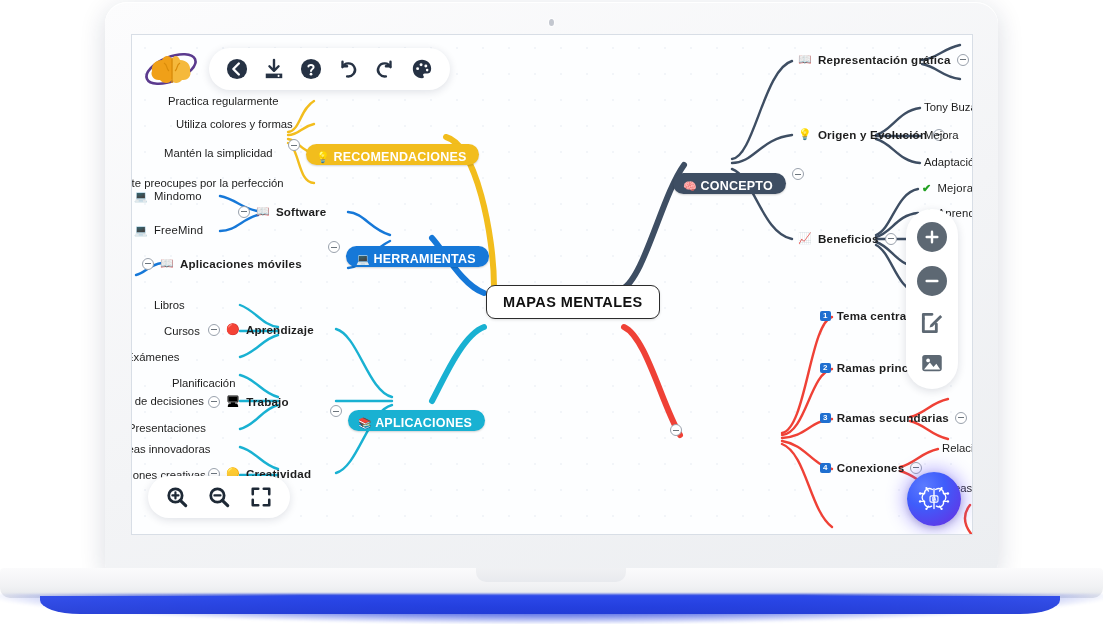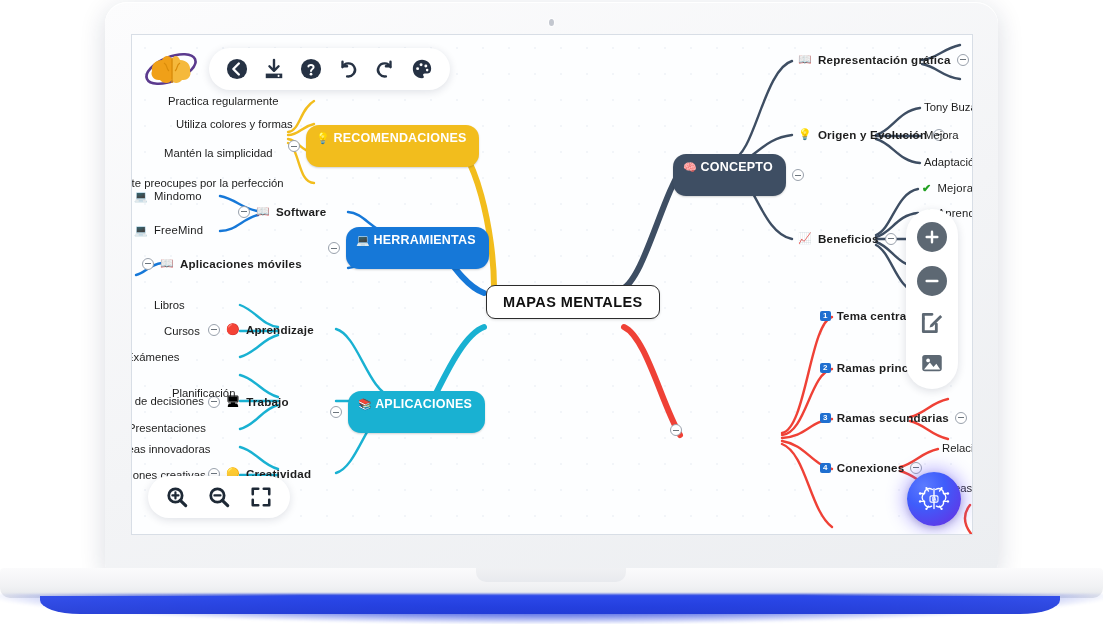--- a/index.html
+++ b/index.html
@@ -78,25 +78,26 @@
 
   
   .node {
     position:absolute;
     display:flex; align-items:center; gap:6px;
     white-space:nowrap;
     font-weight:bold;
     letter-spacing:.2px;
   }
   .pill {
-    padding:6px 13px 22px 10px;
+    padding:6px 13px 1px 10px;
     border-radius:13px;
     color:#fff;
     font-size:12.5px;
     box-shadow:0 1px 2px rgba(0,0,0,.18);
+    margin-top:19px;
   }
   .pill.yellow { background:#f2bd1d; }
   .pill.blue   { background:#1678d8; }
   .pill.cyan   { background:#19b1d2; }
   .pill.navy   { background:#3e4e63;text-align:center; }
   .pill.red    { background:#ef4136; }
 
   .central {
     position:absolute;
     left:354px; top:250px;
@@ -338,21 +339,21 @@
     </div>
     <div class="leaf" style="left:22px; top:264px;">Libros</div>
     <div class="leaf" style="left:32px; top:290px;">Cursos</div>
     <div class="leaf" style="left:-6px; top:316px;">Exámenes</div>
 
     <div class="node" style="left:76px; top:360px;">
       <span class="toggle"></span>
       <span class="ico">🖥</span>
       <span class="leaf bold" style="position:static;">Trabajo</span>
     </div>
-    <div class="leaf" style="left:12px; top:352px;padding-left:28px;">Planificación</div>
+    <div class="leaf" style="left:12px; top:342px;padding-left:28px;">Planificación</div>
     <div class="leaf" style="left:-28px; top:360px;">Toma de decisiones</div>
     <div class="leaf" style="left:-4px; top:387px;">Presentaciones</div>
 
     <div class="node" style="left:76px; top:432px;">
       <span class="toggle"></span>
       <span class="ico">🟡</span>
       <span class="leaf bold" style="position:static;">Creatividad</span>
     </div>
     <div class="leaf" style="left:-14px; top:408px;">Ideas innovadoras</div>
     <div class="leaf" style="left:-30px; top:434px;">Soluciones creativas</div>

